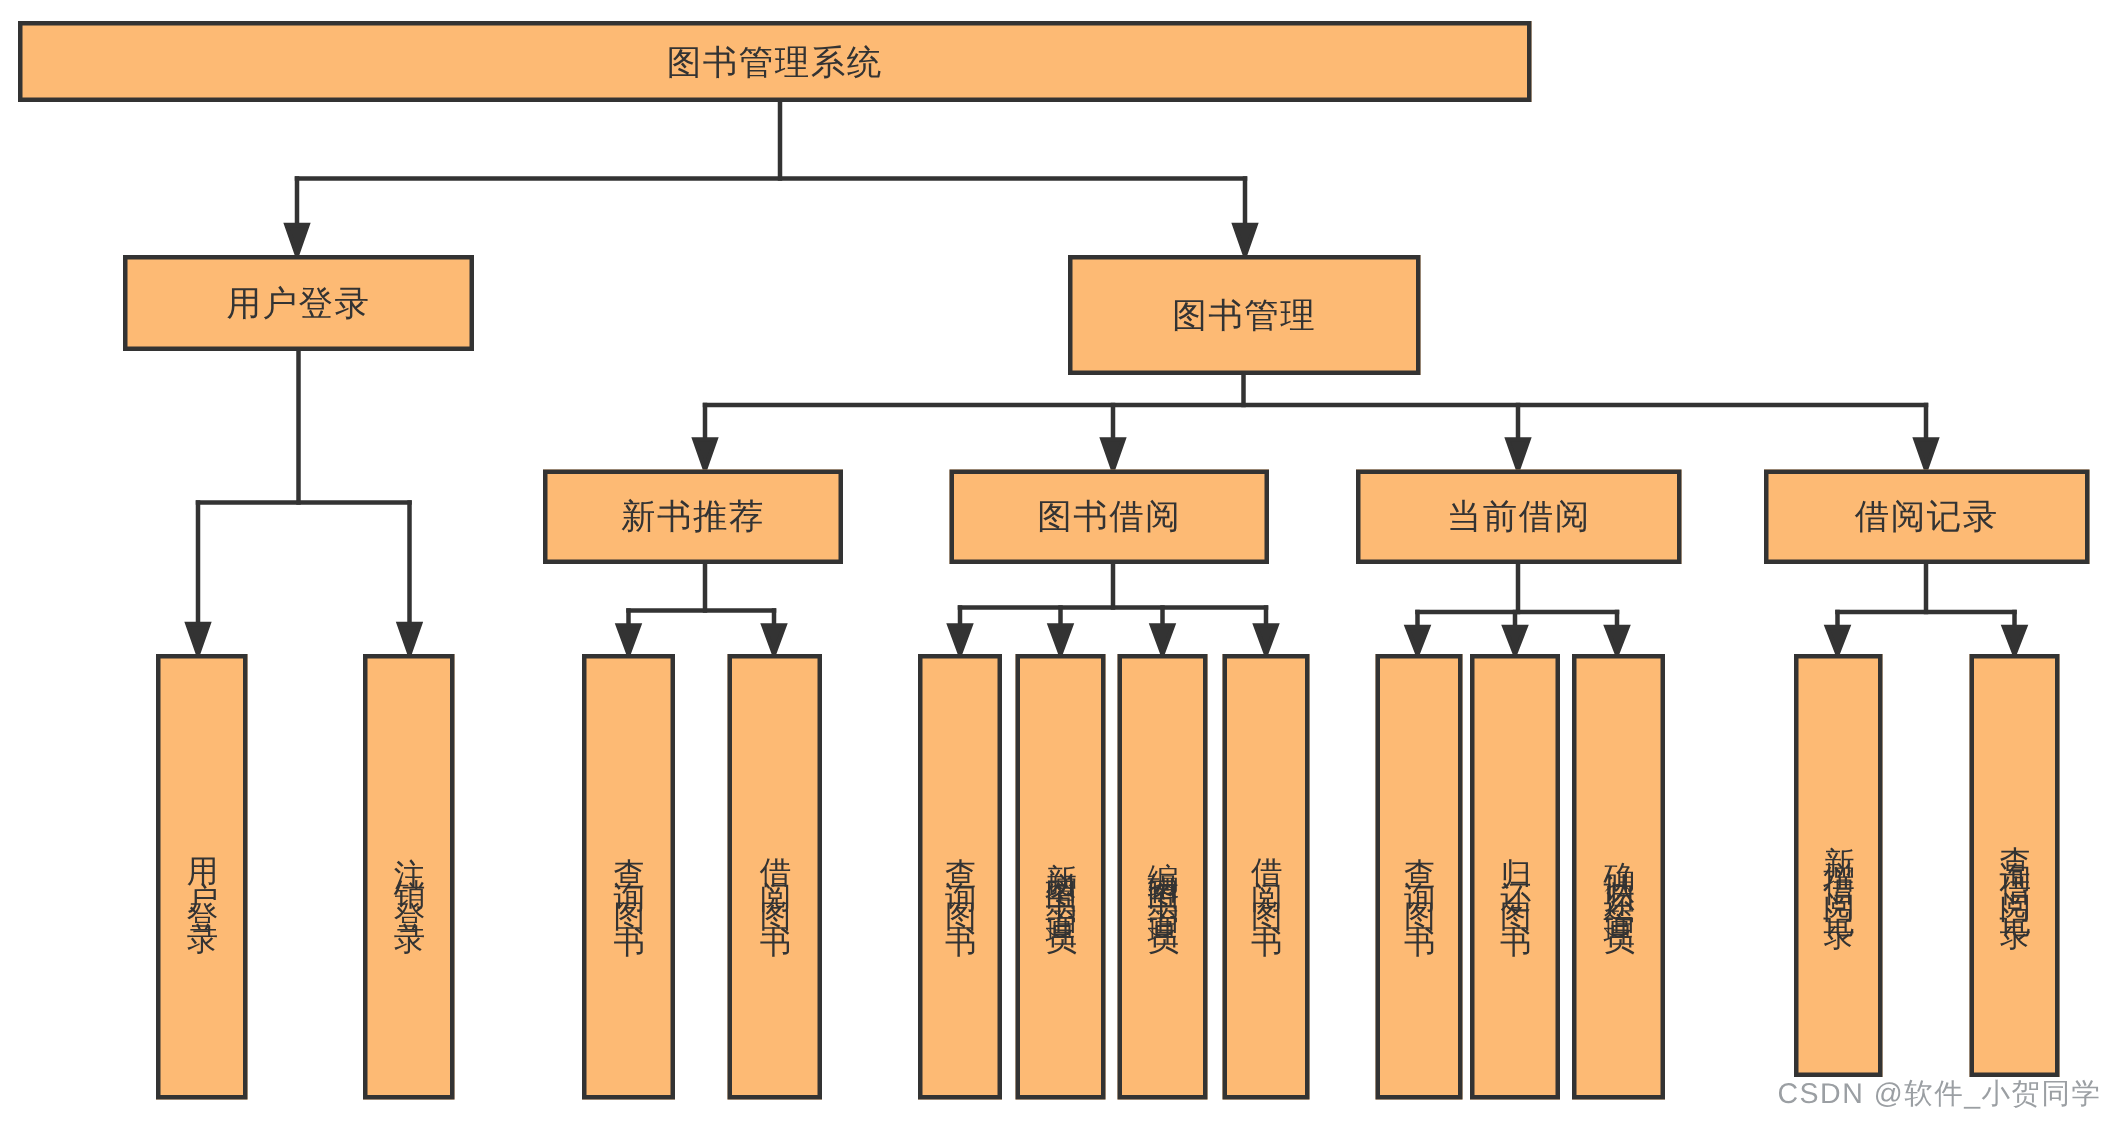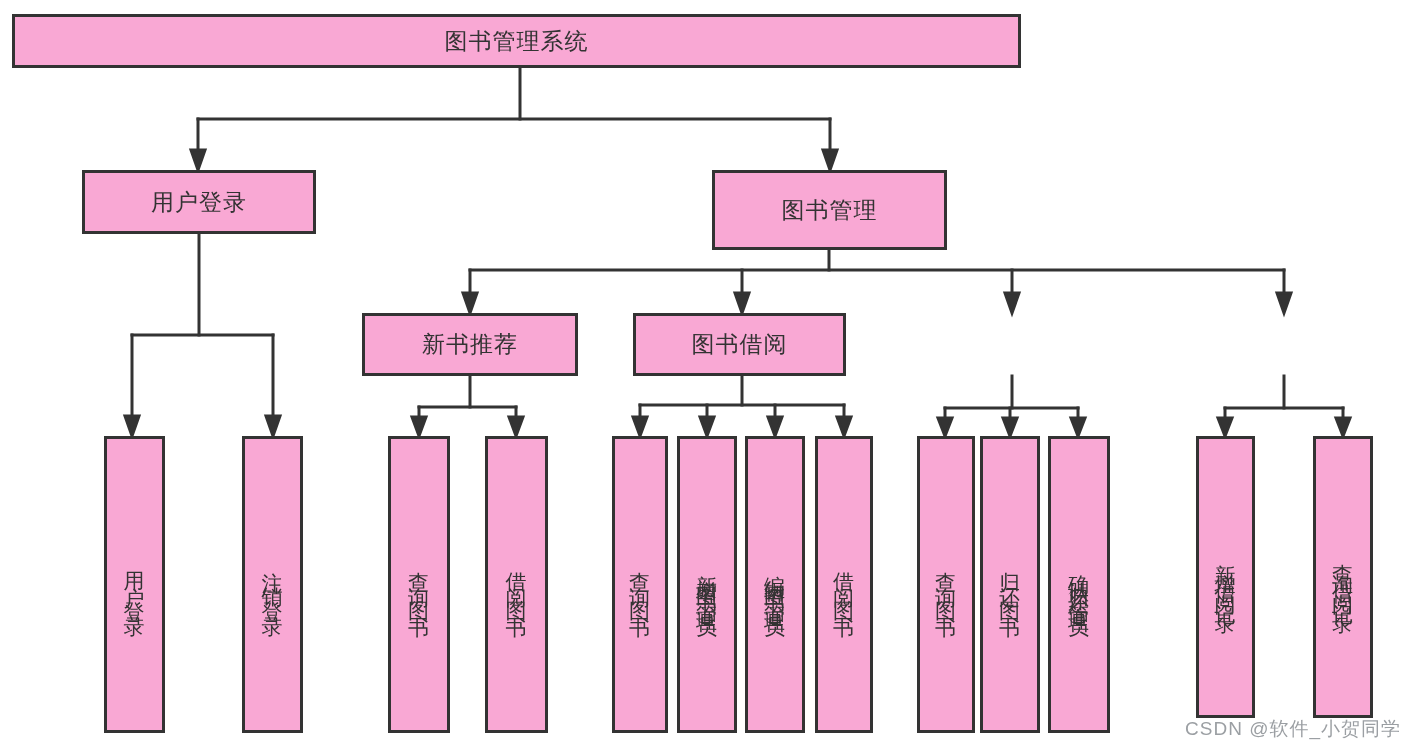--- a/index.html
+++ b/index.html
@@ -8,21 +8,21 @@
     width:1405px;height:747px;
     background:#ffffff;
     font-family:"Liberation Sans","DejaVu Sans",sans-serif;
     overflow:hidden;
   }
   .connectors{position:absolute;left:0;top:0;z-index:1;}
   .node{
     position:absolute;
     box-sizing:border-box;
     border:3px solid #333333;
-    background:#f9a8d4;
+    background:#fdba74;
     display:flex;align-items:center;justify-content:center;
     color:#333333;
     z-index:2;
   }
   .hnode{font-size:23px;letter-spacing:1px;}
   .leaf{
     font-size:21px;
   }
   .leaf .vtext{
     writing-mode:vertical-rl;
@@ -114,25 +114,31 @@
     <span>图书管理系统</span>
   </div>
 
   <div class="node hnode" style="left:82px;top:170px;width:234px;height:64px">
     <span>用户登录</span>
   </div>
   <div class="node hnode" style="left:712px;top:170px;width:235px;height:80px">
     <span>图书管理</span>
   </div>
 
-  <div class="node hnode" style="left:362px;top:313px;width:216px;height:63px">
+  <div class="node hnode" style="left:362px;top:313px;width:200px;height:63px">
     <span>新书推荐</span>
   </div>
   <div class="node hnode" style="left:633px;top:313px;width:213px;height:63px">
     <span>图书借阅</span>
+  </div>
+  <div class="node hnode" style="left:904px;top:313px;width:217px;height:63px">
+    <span>当前借阅</span>
+  </div>
+  <div class="node hnode" style="left:1176px;top:313px;width:217px;height:63px">
+    <span>借阅记录</span>
   </div>
 
   <div class="node leaf short" style="left:104px;top:436px;width:61px;height:297px">
     <span class="vtext">用户登录</span>
   </div>
   <div class="node leaf short" style="left:242px;top:436px;width:61px;height:297px">
     <span class="vtext">注销登录</span>
   </div>
 
   <div class="node leaf short" style="left:388px;top:436px;width:62px;height:297px">

